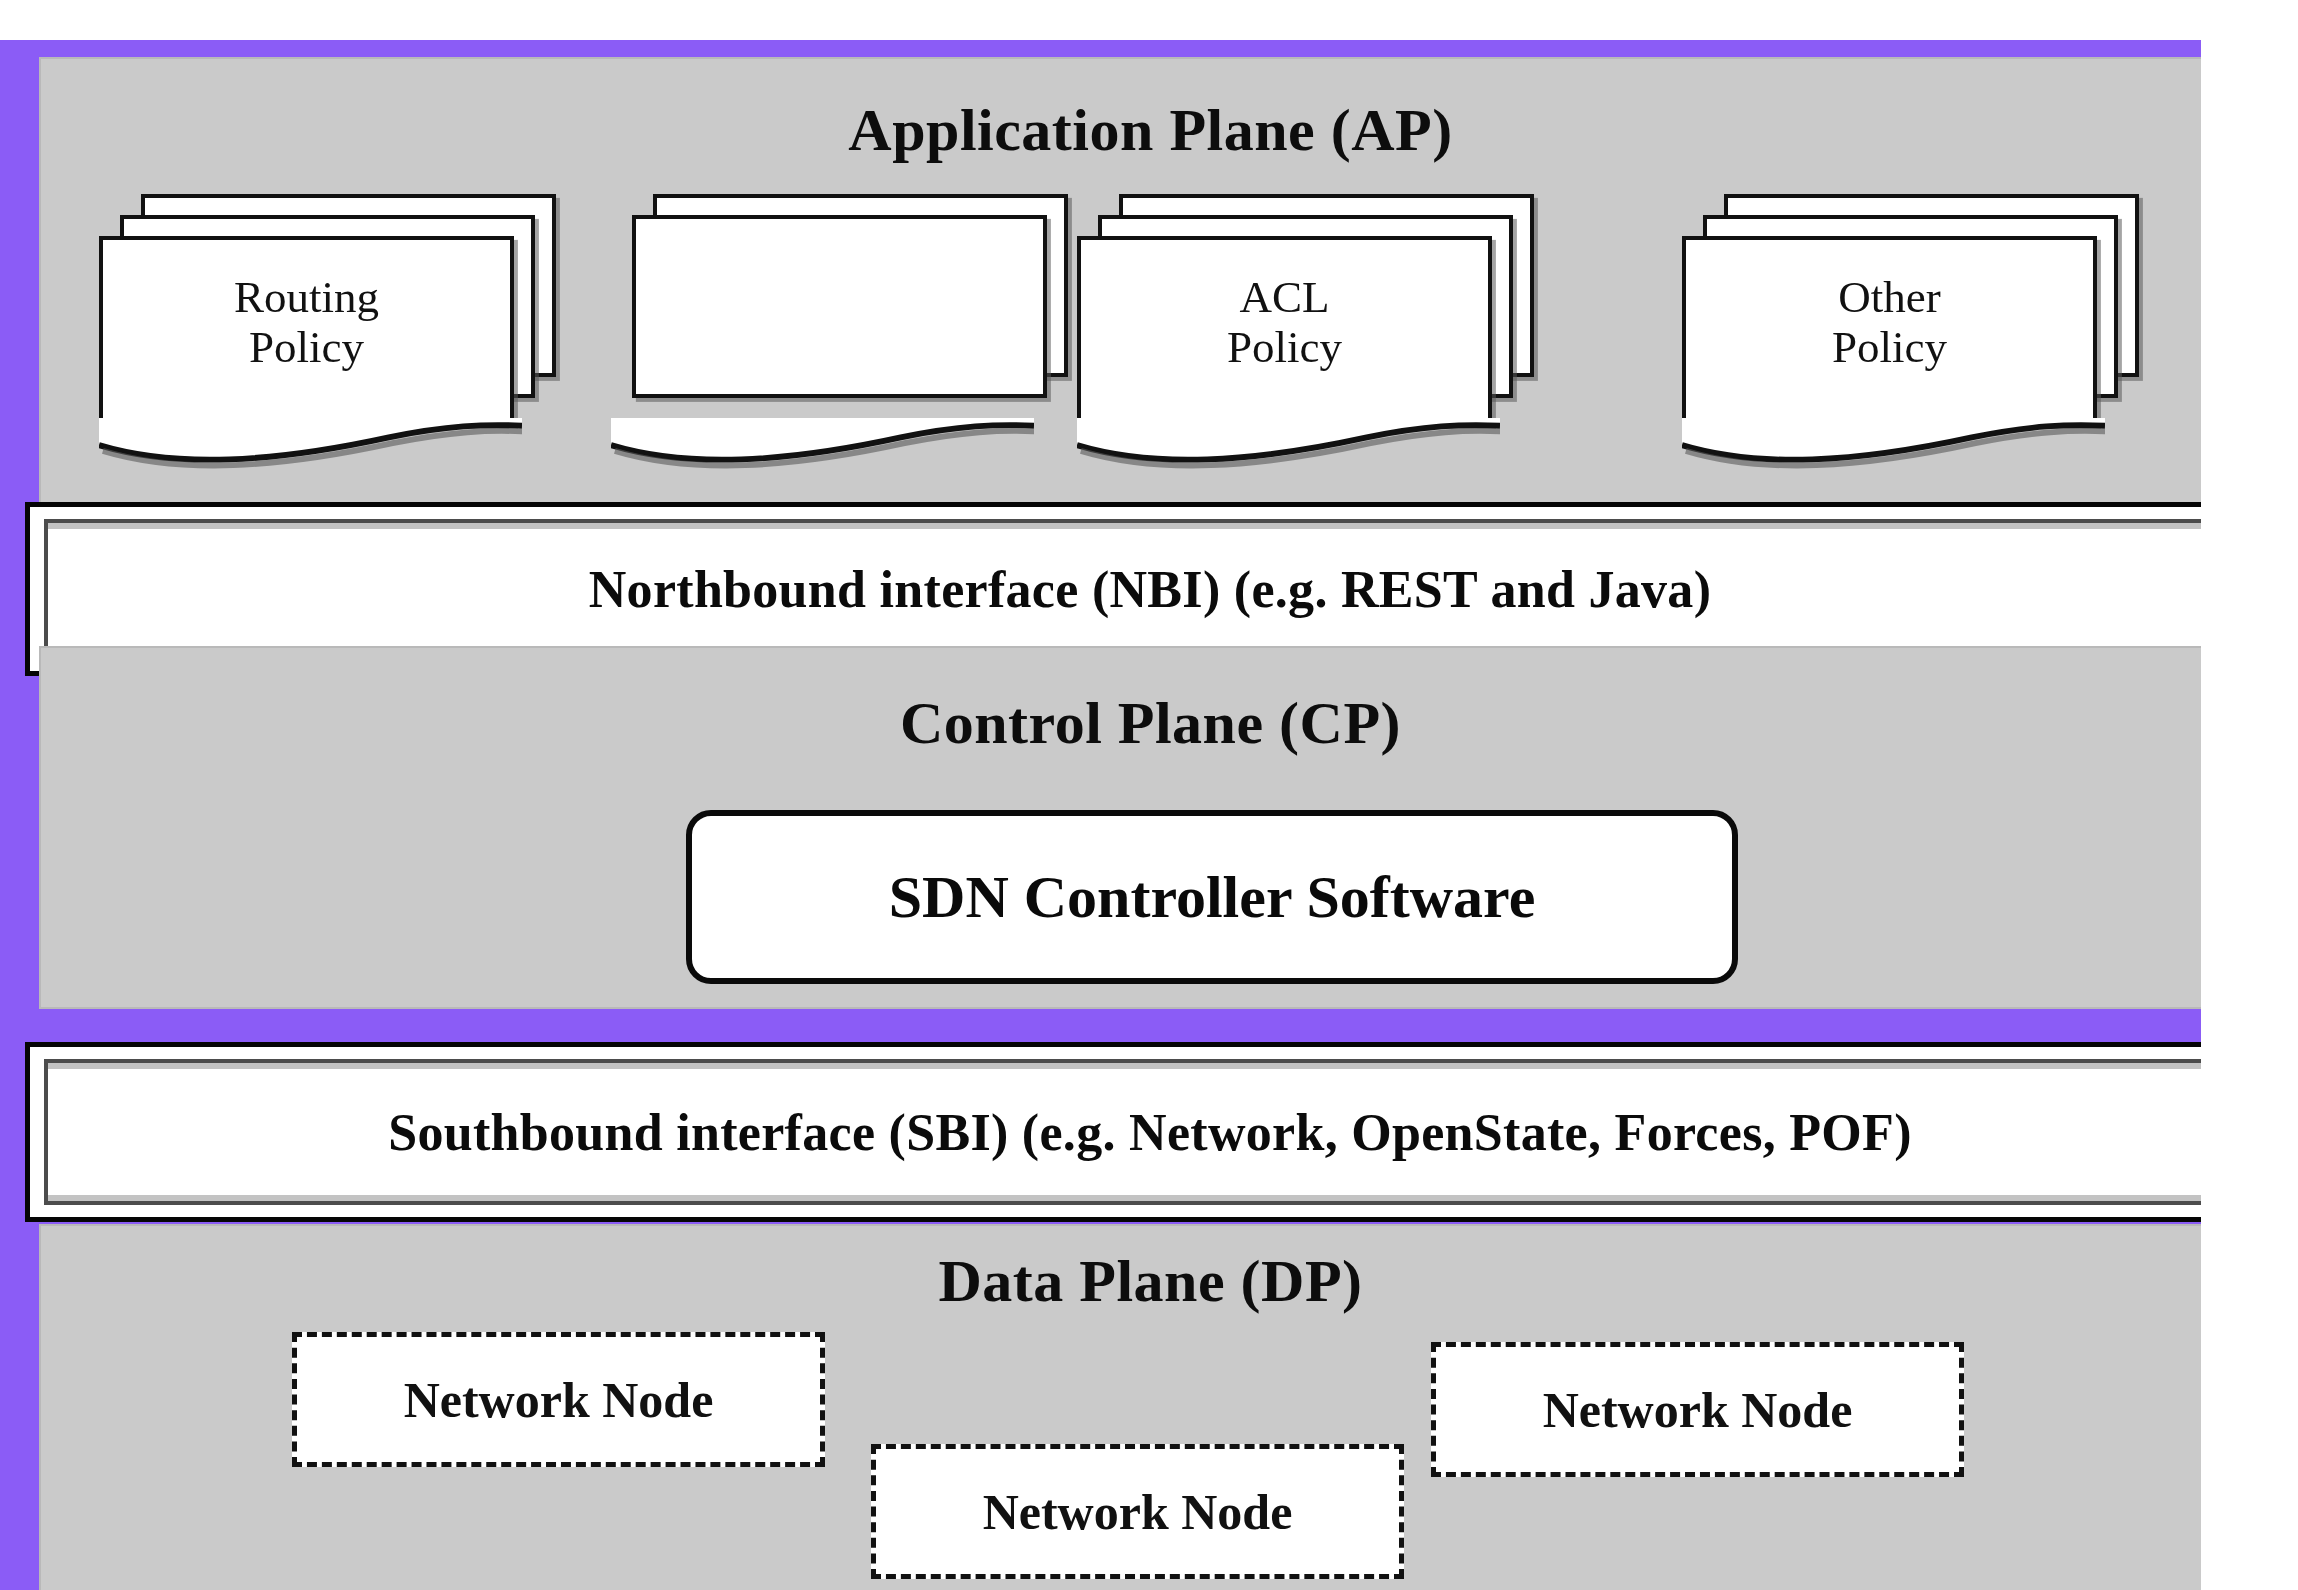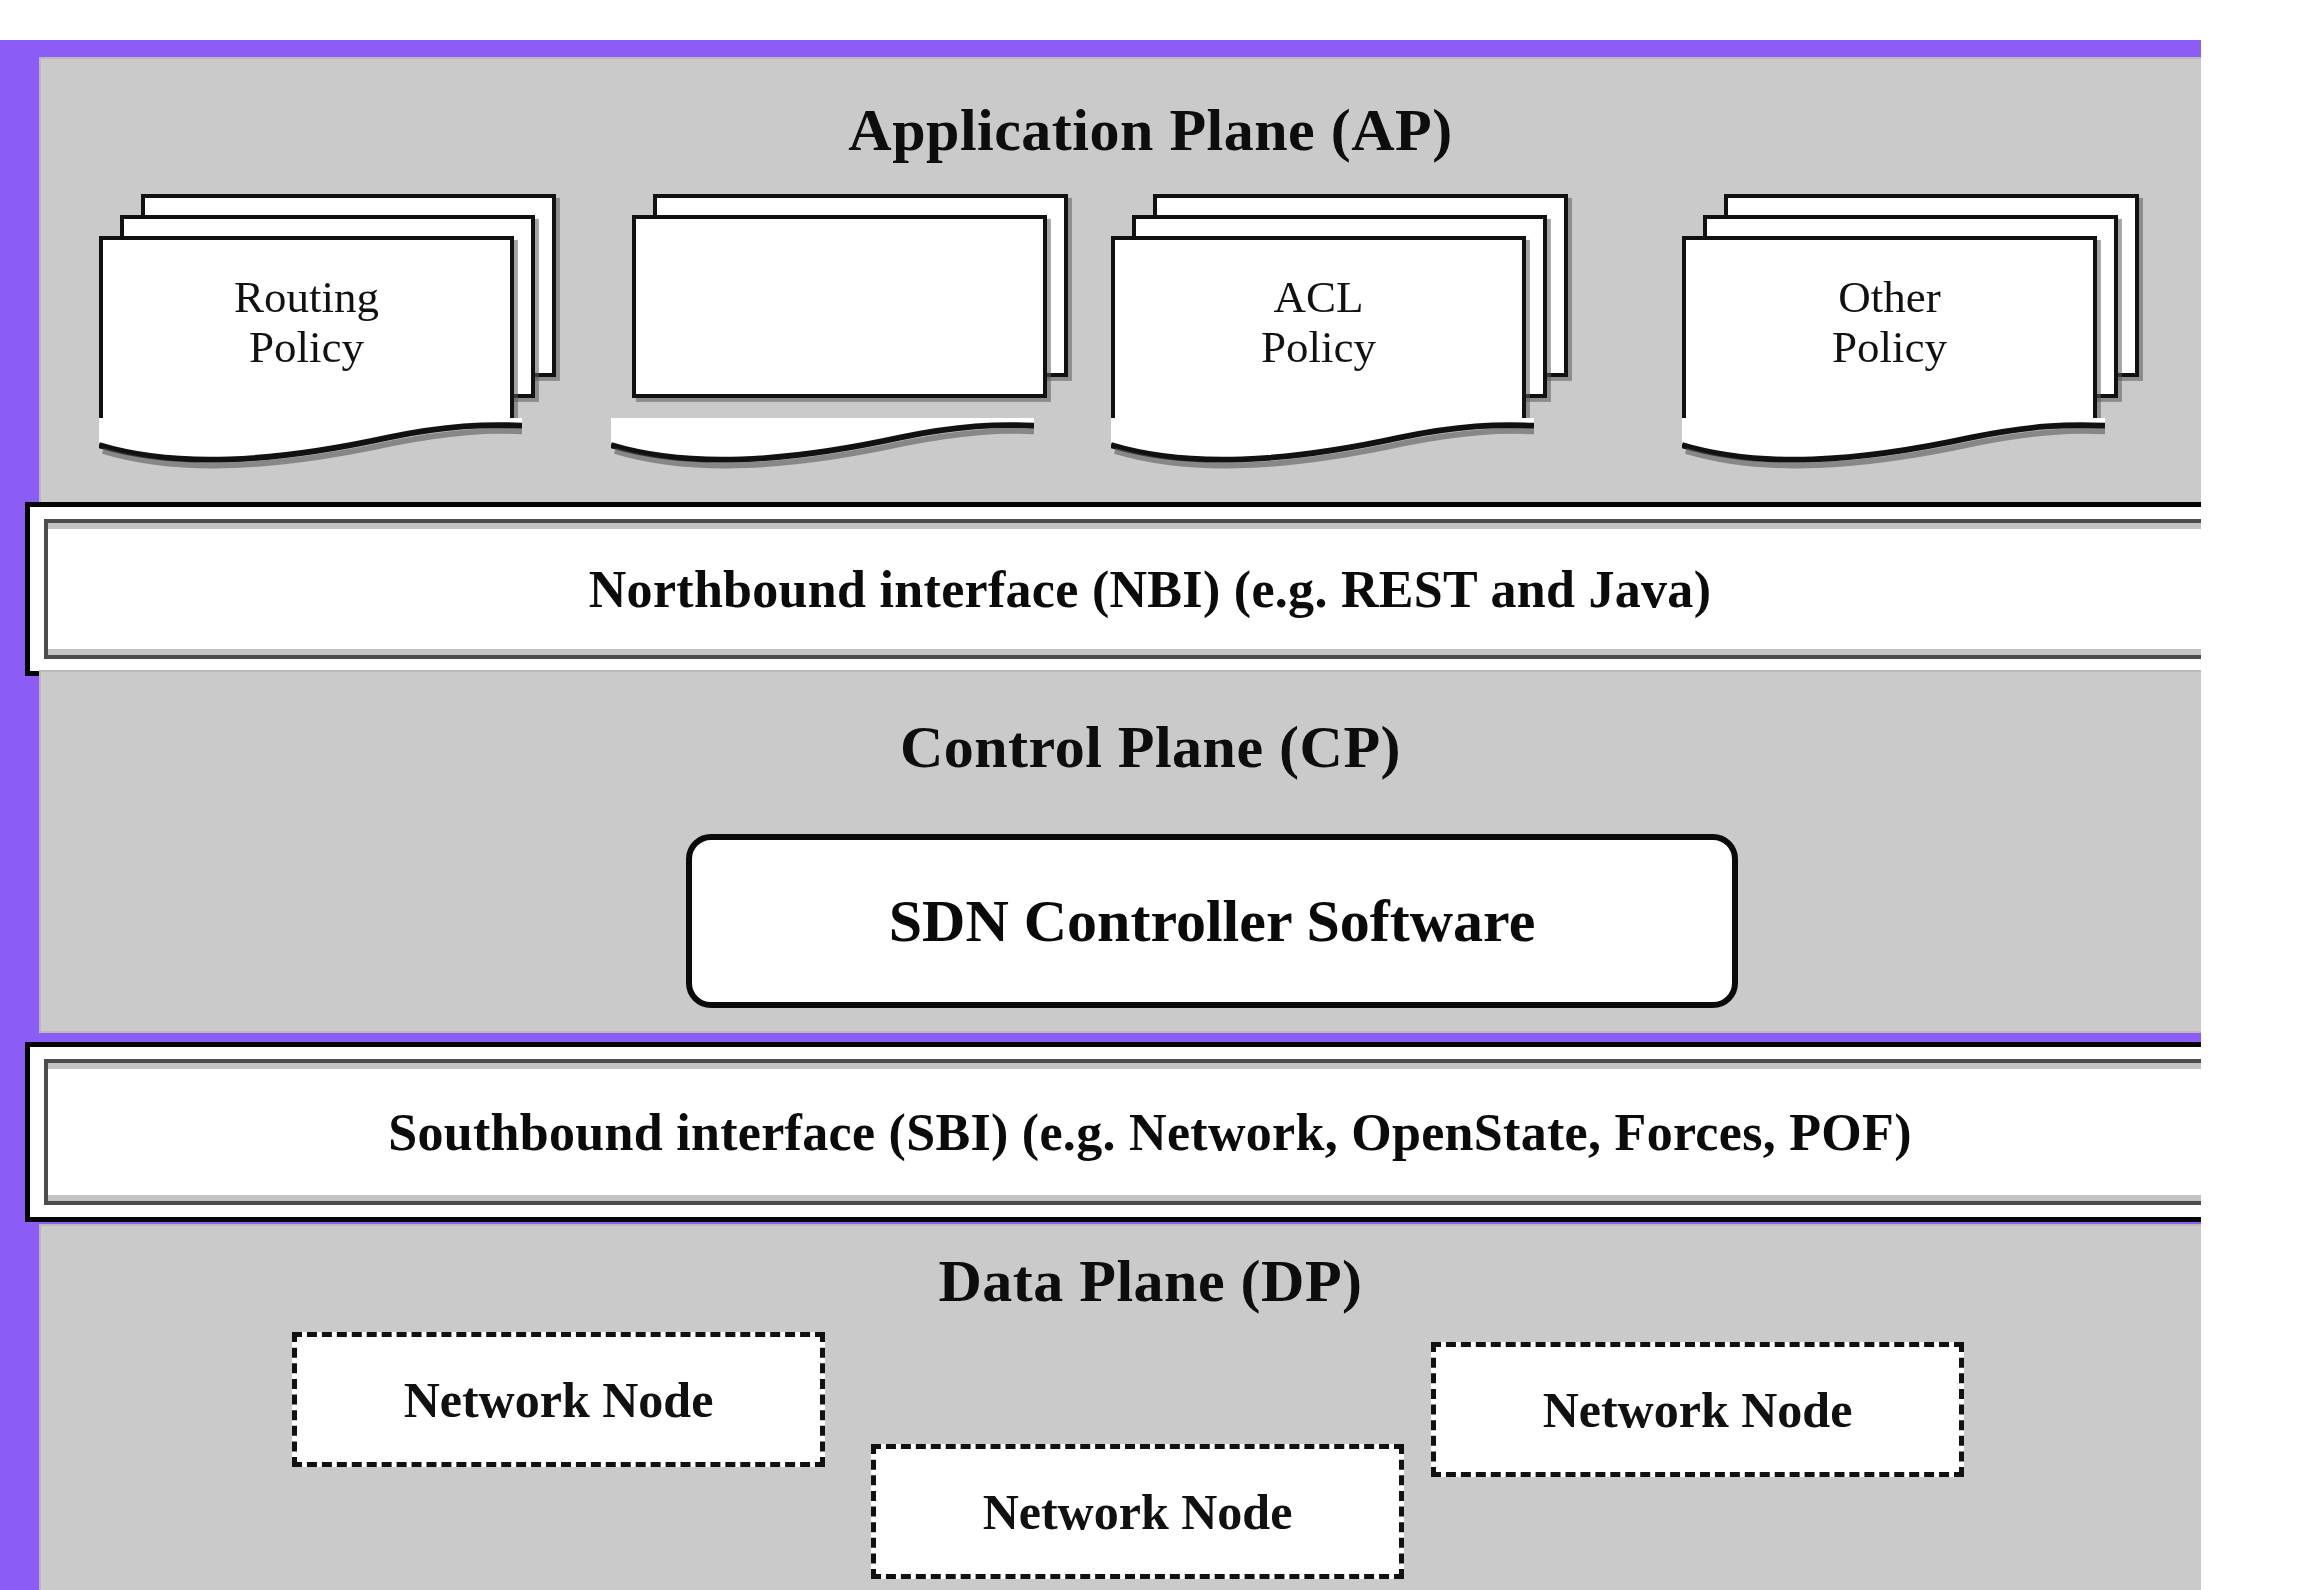--- a/index.html
+++ b/index.html
@@ -81,21 +81,21 @@
     top: 33px;
     text-align: center;
     font-size: 45px;
     line-height: 1.10;
     color: #111111;
     white-space: pre-line;
   }
 
   #policy-stack-routing { left: 58px;   top: 135px; }
   #policy-stack-qos     { left: 570px;  top: 135px; }
-  #policy-stack-acl     { left: 1070px; top: 135px; font-family: Liberation Serif, serif; }
+  #policy-stack-acl     { left: 1036px; top: 135px; font-family: Liberation Serif, serif; }
   #policy-stack-other   { left: 1641px; top: 135px; }
 
   
   .interface-bar {
     position: absolute;
     left: 25px;
     width: 2250px;
     background: #ffffff;
     border: 5.8px solid #050505;
     box-sizing: border-box;
@@ -133,21 +133,21 @@
     font-size: 52px;
     font-weight: bold;
     color: #0b0b0b;
     white-space: nowrap;
     letter-spacing: 0.3px;
   }
   #northbound-bar { top: 462px; height: 174px; }
   #southbound-bar { top: 1002px; height: 180px; }
 
   
-  #control-plane { left: 39px; top: 630px; width: 2223px; height: 363px; }
+  #control-plane { left: 39px; top: 606px; width: 2223px; height: 363px; }
   #control-plane .plane-title { top: 41px; font-size: 60px; }
 
   #sdn-controller-box {
     position: absolute;
     left: 645px;
     top: 162px;
     width: 1052px;
     height: 174px;
     background: #ffffff;
     border: 6.8px solid #0a0a0a;

